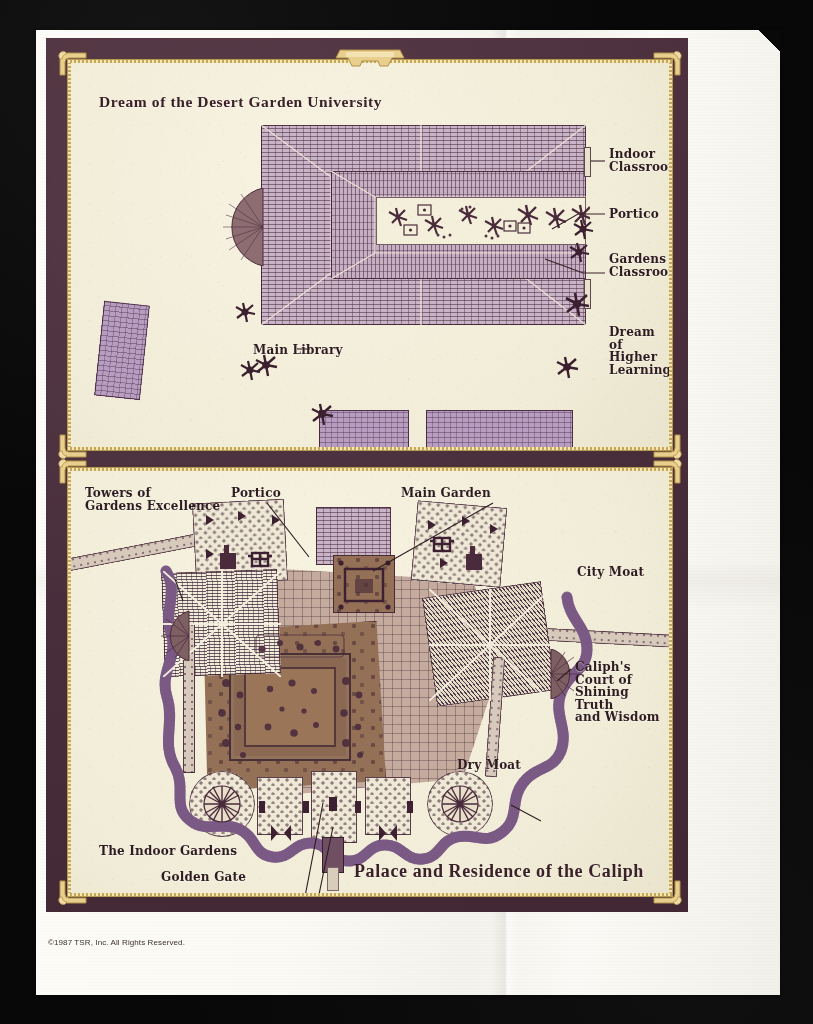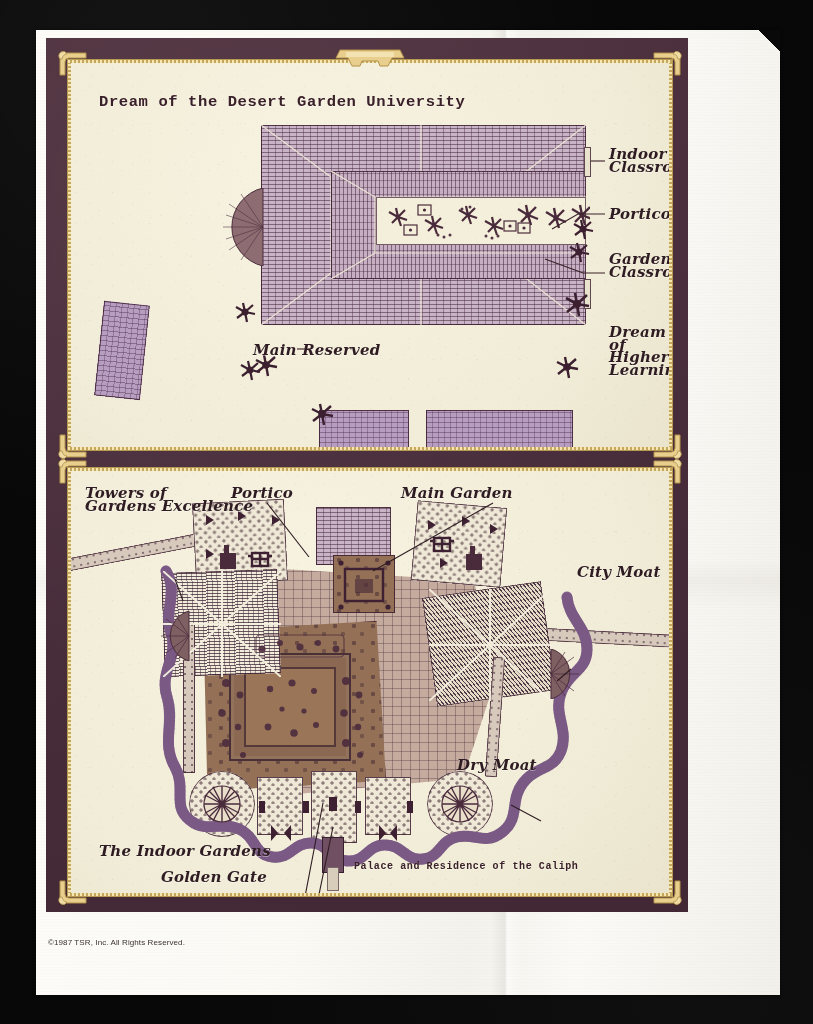--- a/index.html
+++ b/index.html
@@ -86,31 +86,30 @@
   }
 
   
   .orn{position:absolute;width:30px;height:26px;pointer-events:none;z-index:6;}
   .orn svg{display:block;width:100%;height:100%;}
   .orn-top{position:absolute;width:76px;height:24px;z-index:6;pointer-events:none;}
 
   
   .mtitle{
     position:absolute;z-index:5;color:#3a2028;
-    font-family:Liberation Mono, monospace;
+    font-family:Liberation Serif, serif;
     font-weight:700;letter-spacing:.6px;
     text-shadow:0 1px 0 rgba(255,255,255,.45);
   }
   .lbl{
     position:absolute;z-index:5;color:#2e1c22;
     font-family:"DejaVu Serif", serif;
-    font-weight:700;font-size:15px;line-height:12.5px;
+    font-weight:700;font-size:12px;line-height:12.5px;
     letter-spacing:.2px;
     text-shadow:0 1px 0 rgba(255,255,255,.4);
-    font-style:italic;
   }
   .copyright{
     position:absolute;left:48px;top:938px;z-index:9;
     font-family:"Liberation Sans", sans-serif;
     font-size:8px;color:#3c3330;letter-spacing:.1px;
   }
 
   
   .brick{
     background-color:#c9b3c6;
@@ -362,21 +361,21 @@
       </div>
       <div class="lbl" style="left:538px;top:145px;">Portico</div>
       <div class="lbl" style="left:538px;top:190px;">
         <div>Gardens</div>
         <div>Classrooms</div>
       </div>
       <div class="lbl" style="left:538px;top:263px;">
         <div>Dream of</div>
         <div>Higher Learning</div>
       </div>
-      <div class="lbl" style="left:182px;top:281px;">Main Reserved</div>
+      <div class="lbl" style="left:182px;top:281px;">Main Library</div>
     </div>
     <div class="orn" style="left:-13px;top:-12px;">
       <svg viewBox="0 0 30 26">
           <path d="M2,24 L2,8 Q2,2 9,2 L28,2 L28,7 L11,7 Q7,7 7,11 L7,24 Z" fill="#e8cf8e" stroke="#b2914a" stroke-width="1"></path>
           <path d="M2,8 Q-1,4 3,1 Q7,-1 9,3 Q5,3 4,8 Z" fill="#f0dda6" stroke="#b2914a" stroke-width=".8"></path>
         </svg>
     </div>
     <div class="orn" style="right:-13px;top:-12px;transform:scaleX(-1);">
       <svg viewBox="0 0 30 26">
           <path d="M2,24 L2,8 Q2,2 9,2 L28,2 L28,7 L11,7 Q7,7 7,11 L7,24 Z" fill="#e8cf8e" stroke="#b2914a" stroke-width="1"></path>
@@ -589,25 +588,30 @@
         </g>
       </svg>
 
       <div class="lbl" style="left:14px;top:16px;">
         <div>Towers of</div>
         <div>Gardens Excellence</div>
       </div>
       <div class="lbl" style="left:160px;top:16px;">Portico</div>
       <div class="lbl" style="left:330px;top:16px;">Main Garden</div>
       <div class="lbl" style="left:506px;top:95px;">City Moat</div>
+      <div class="lbl" style="left:504px;top:190px;">
+        <div>Caliph's Court of</div>
+        <div>Shining Truth</div>
+        <div>and Wisdom</div>
+      </div>
       <div class="lbl" style="left:386px;top:288px;">Dry Moat</div>
       <div class="lbl" style="left:28px;top:374px;">The Indoor Gardens</div>
       <div class="lbl" style="left:90px;top:400px;text-align:right;">Golden Gate</div>
 
-      <div class="mtitle" style="left:283px;top:390px;font-size:10px;">Palace and Residence of the Caliph</div>
+      <div class="mtitle" style="left:283px;top:390px;font-size:18px;">Palace and Residence of the Caliph</div>
     </div>
 
     <div class="orn" style="left:-13px;top:-12px;">
       <svg viewBox="0 0 30 26">
           <path d="M2,24 L2,8 Q2,2 9,2 L28,2 L28,7 L11,7 Q7,7 7,11 L7,24 Z" fill="#e8cf8e" stroke="#b2914a" stroke-width="1"></path>
           <path d="M2,8 Q-1,4 3,1 Q7,-1 9,3 Q5,3 4,8 Z" fill="#f0dda6" stroke="#b2914a" stroke-width=".8"></path>
         </svg>
     </div>
     <div class="orn" style="right:-13px;top:-12px;transform:scaleX(-1);">
       <svg viewBox="0 0 30 26">

